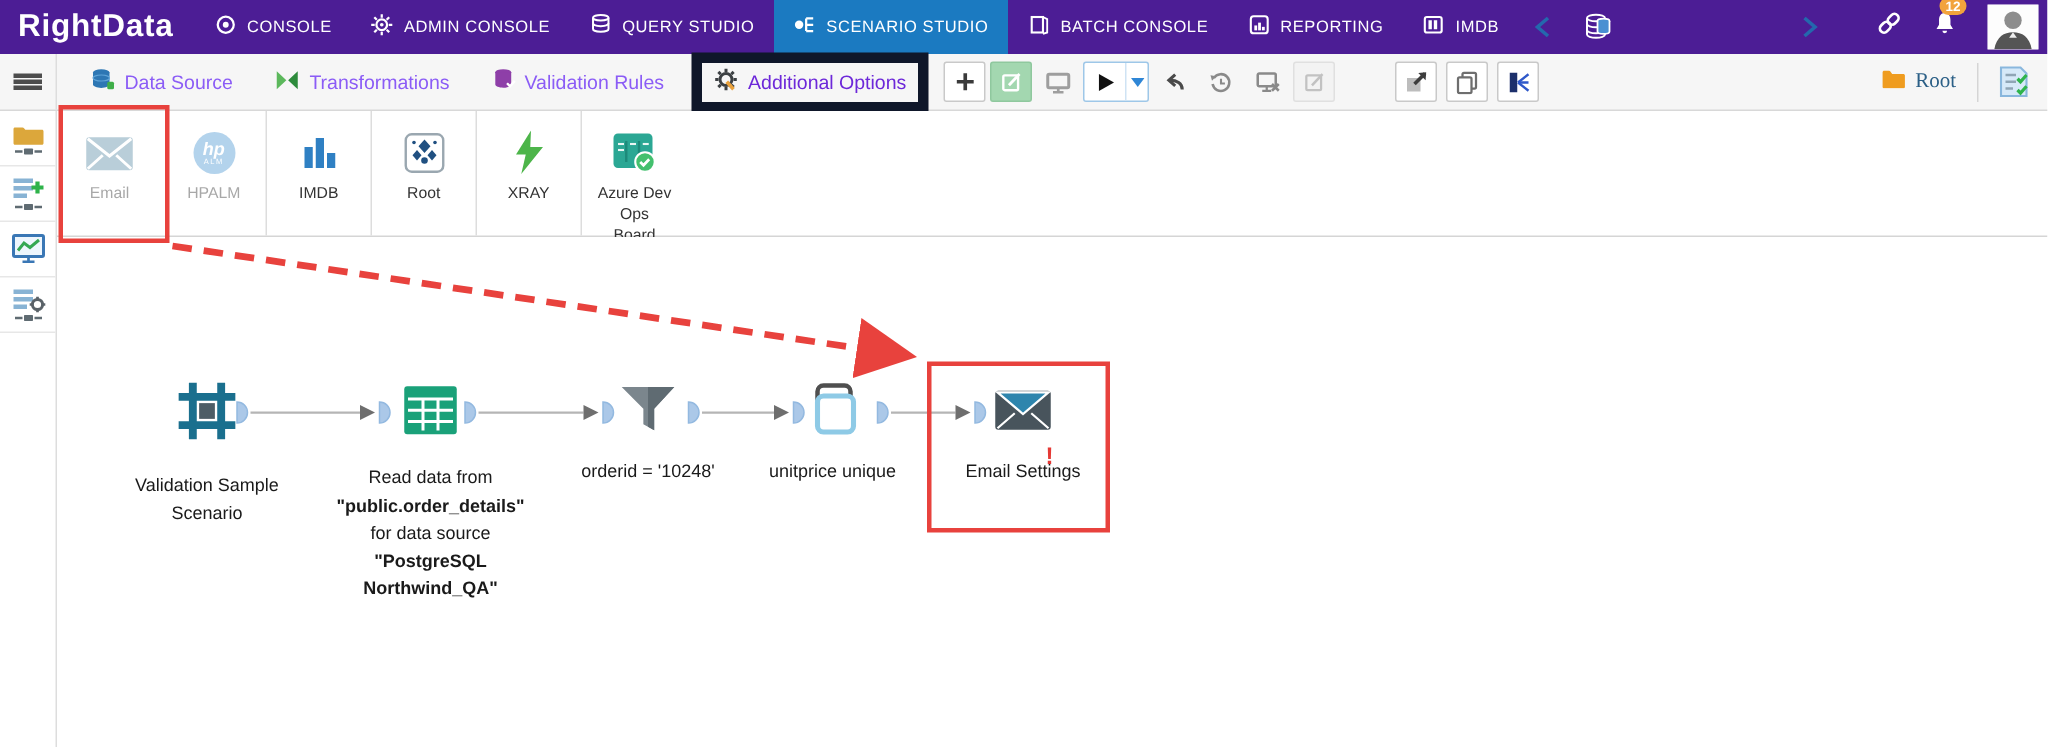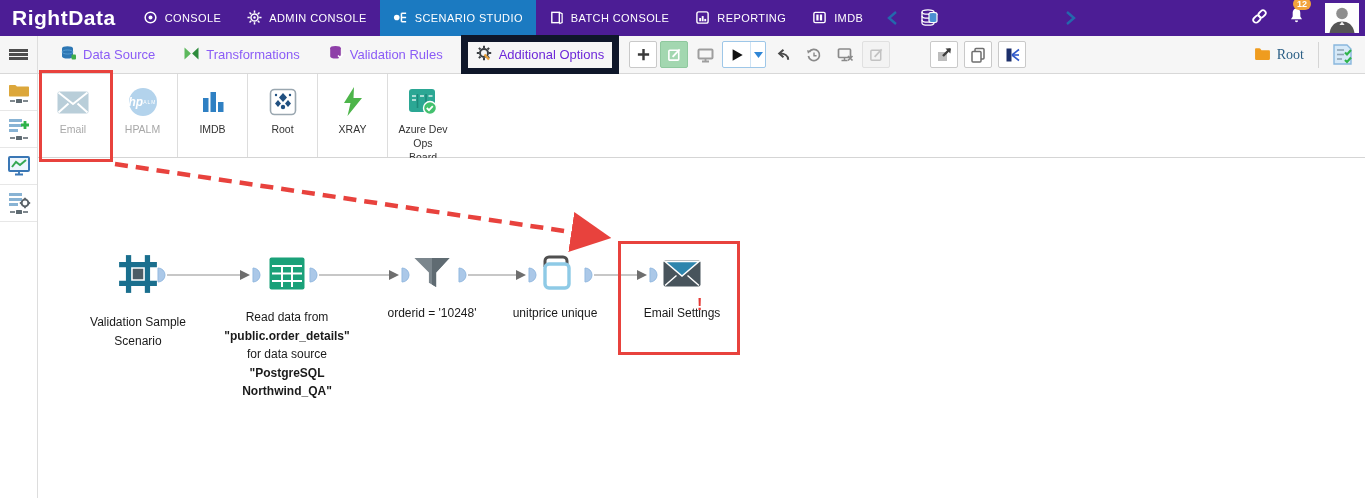--- a/index.html
+++ b/index.html
@@ -60,21 +60,21 @@
 
   
   .palette { position:absolute; left:38px; top:74px; width:1327px; height:84px; background:#fff;
              border-bottom:1px solid #d5d5d5; display:flex; }
   .pal-item { width:70px; padding-top:11px; text-align:center; cursor:pointer; }
   .pal-item.divided { border-right:1px solid #ddd; }
   .pal-icon { height:34px; display:flex; align-items:center; justify-content:center; }
   .pal-label { font-size:10.5px; color:#333; line-height:1.35; width:50px; margin:3px auto 0; }
   .pal-item.dim .pal-label { color:#a8a8a8; }
   .hp-circle { width:28px; height:28px; border-radius:50%; background:#b3d3ec; color:#fff;
-               display:flex; flex-direction:row; align-items:center; justify-content:center; }
+               display:flex; flex-direction:column; align-items:center; justify-content:center; }
   .hp-circle .hp { font-size:12px; font-weight:bold; font-style:italic; line-height:1; }
   .hp-circle .alm { font-size:5px; letter-spacing:1px; line-height:1.4; }
 
   
   .canvas { position:absolute; left:38px; top:158px; width:1327px; height:340px; background:#fff; }
   .node { position:absolute; width:130px; text-align:center; cursor:pointer; }
   .node .nlabel { margin-top:14px; font-size:12px; color:#1a1a1a; line-height:1.55; }
   .node .b { font-weight:bold; }
   .node-alert { position:absolute; left:80px; top:36px; color:#e53935; font-weight:bold; font-size:16px; }
 
@@ -106,20 +106,28 @@
               <line x1="8" y1="13" x2="8" y2="15.5"></line>
               <line x1="0.5" y1="8" x2="3" y2="8"></line>
               <line x1="13" y1="8" x2="15.5" y2="8"></line>
               <line x1="2.7" y1="2.7" x2="4.5" y2="4.5"></line>
               <line x1="11.5" y1="11.5" x2="13.3" y2="13.3"></line>
               <line x1="2.7" y1="13.3" x2="4.5" y2="11.5"></line>
               <line x1="11.5" y1="4.5" x2="13.3" y2="2.7"></line>
             </g>
           </svg></span>
       <span>ADMIN CONSOLE</span>
+    </div>
+    <div class="nav-item">
+      <span><svg width="15" height="15" viewBox="0 0 16 16">
+            <ellipse cx="8" cy="3" rx="5.5" ry="2" fill="none" stroke="#fff" stroke-width="1.4"></ellipse>
+            <path d="M2.5 3v4c0 1.1 2.5 2 5.5 2s5.5-.9 5.5-2V3" fill="none" stroke="#fff" stroke-width="1.4"></path>
+            <path d="M2.5 7v4c0 1.1 2.5 2 5.5 2s5.5-.9 5.5-2V7" fill="none" stroke="#fff" stroke-width="1.4"></path>
+          </svg></span>
+      <span>QUERY STUDIO</span>
     </div>
     <div class="nav-item active">
       <span><svg width="15" height="15" viewBox="0 0 16 16">
             <circle cx="4" cy="8" r="3" fill="#fff"></circle>
             <g stroke="#fff" stroke-width="1.6">
               <line x1="9" y1="3.5" x2="9" y2="12.5"></line>
               <line x1="9" y1="3.5" x2="14" y2="3.5"></line>
               <line x1="9" y1="8" x2="14" y2="8"></line>
               <line x1="9" y1="12.5" x2="14" y2="12.5"></line>
             </g>

